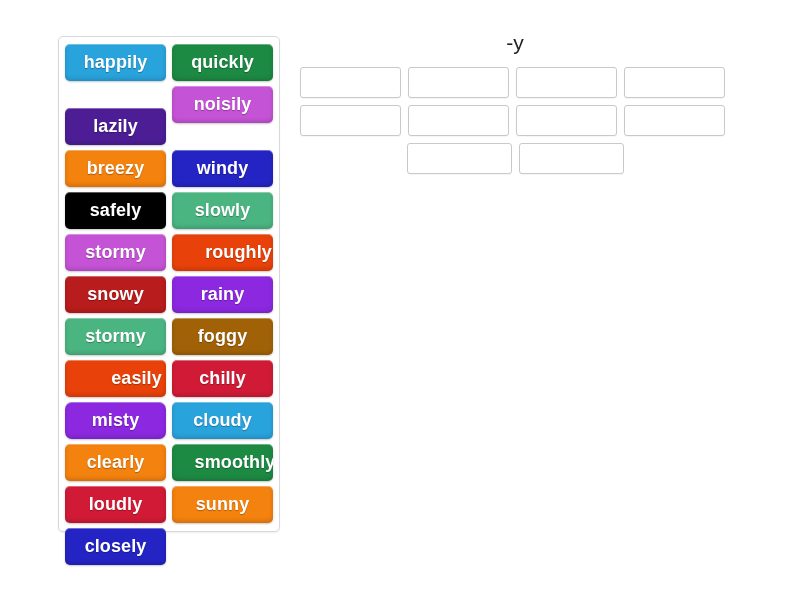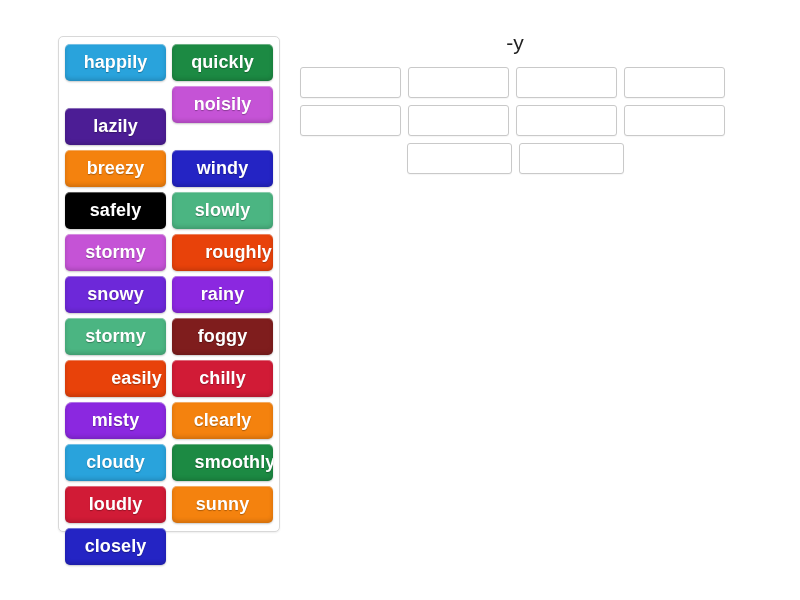--- a/index.html
+++ b/index.html
@@ -97,29 +97,29 @@
       <div class="word-tile" style="background: rgb(41, 163, 220);">happily</div>
       <div class="word-tile" style="background: rgb(28, 138, 67);">quickly</div>
       <div class="word-tile" style="background: #4c1d95; margin-top: 22px;">lazily</div>
       <div class="word-tile" style="background: rgb(197, 83, 214);">noisily</div>
       <div class="word-tile" style="background: rgb(244, 130, 14);">breezy</div>
       <div class="word-tile" style="background: rgb(36, 36, 196);">windy</div>
       <div class="word-tile" style="background: #000000;">safely</div>
       <div class="word-tile" style="background: rgb(75, 181, 130);">slowly</div>
       <div class="word-tile" style="background: rgb(197, 83, 214);">stormy</div>
       <div class="word-tile" style="background: rgb(232, 66, 10); padding-left: 32px;">roughly</div>
-      <div class="word-tile" style="background: #6d28d9;">snowy</div>
+      <div class="word-tile" style="background: #b91c1c;">snowy</div>
       <div class="word-tile" style="background: rgb(139, 40, 224);">rainy</div>
       <div class="word-tile" style="background: rgb(75, 181, 130);">stormy</div>
-      <div class="word-tile" style="background: #7f1d1d;">foggy</div>
+      <div class="word-tile" style="background: #a16207;">foggy</div>
       <div class="word-tile" style="background: rgb(232, 66, 10); padding-left: 42px;">easily</div>
       <div class="word-tile" style="background: rgb(209, 27, 54);">chilly</div>
       <div class="word-tile" style="background: rgb(139, 40, 224); border-radius: 7px;">misty</div>
+      <div class="word-tile" style="background: rgb(41, 163, 220);">cloudy</div>
       <div class="word-tile" style="background: rgb(244, 130, 14);">clearly</div>
-      <div class="word-tile" style="background: rgb(41, 163, 220);">cloudy</div>
       <div class="word-tile" style="background: rgb(28, 138, 67); padding-left: 25px;">smoothly</div>
       <div class="word-tile" style="background: rgb(209, 27, 54);">loudly</div>
       <div class="word-tile" style="background: rgb(244, 130, 14);">sunny</div>
       <div class="word-tile" style="background: rgb(36, 36, 196);">closely</div>
     </div>
 </div>
 
 <div id="groups">
     <div class="group">
       <div class="group-title">-y</div>

